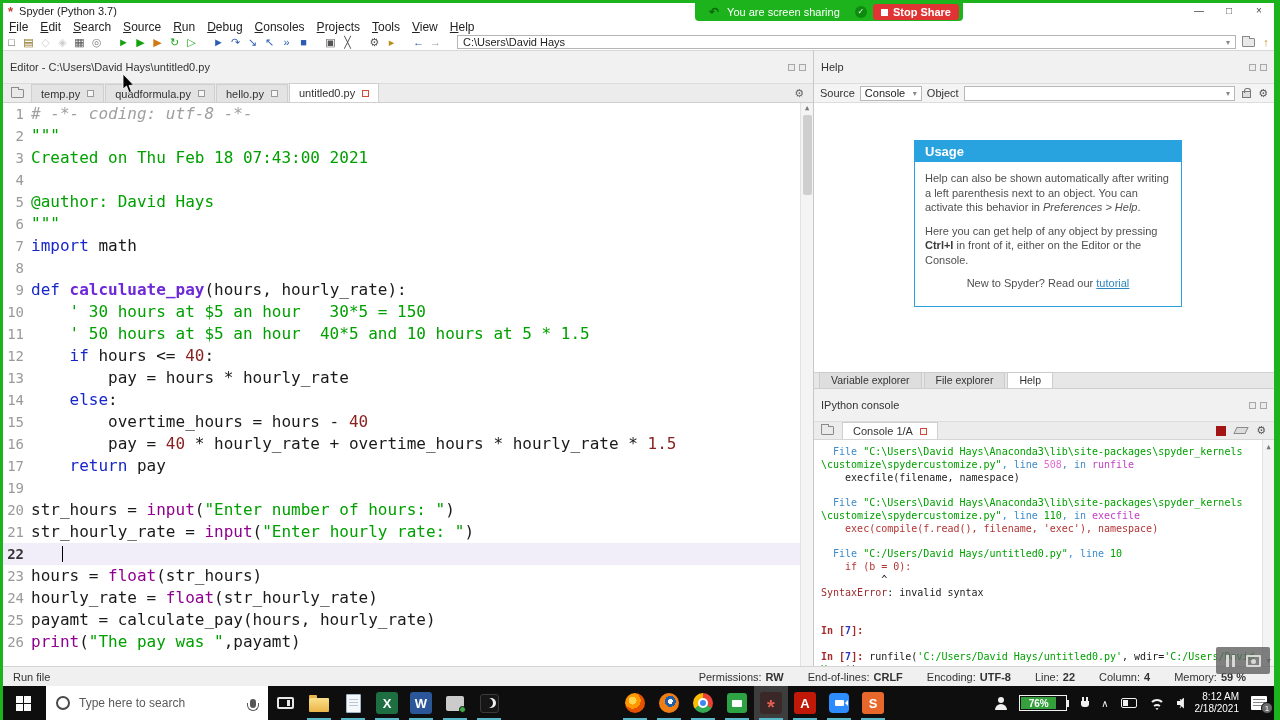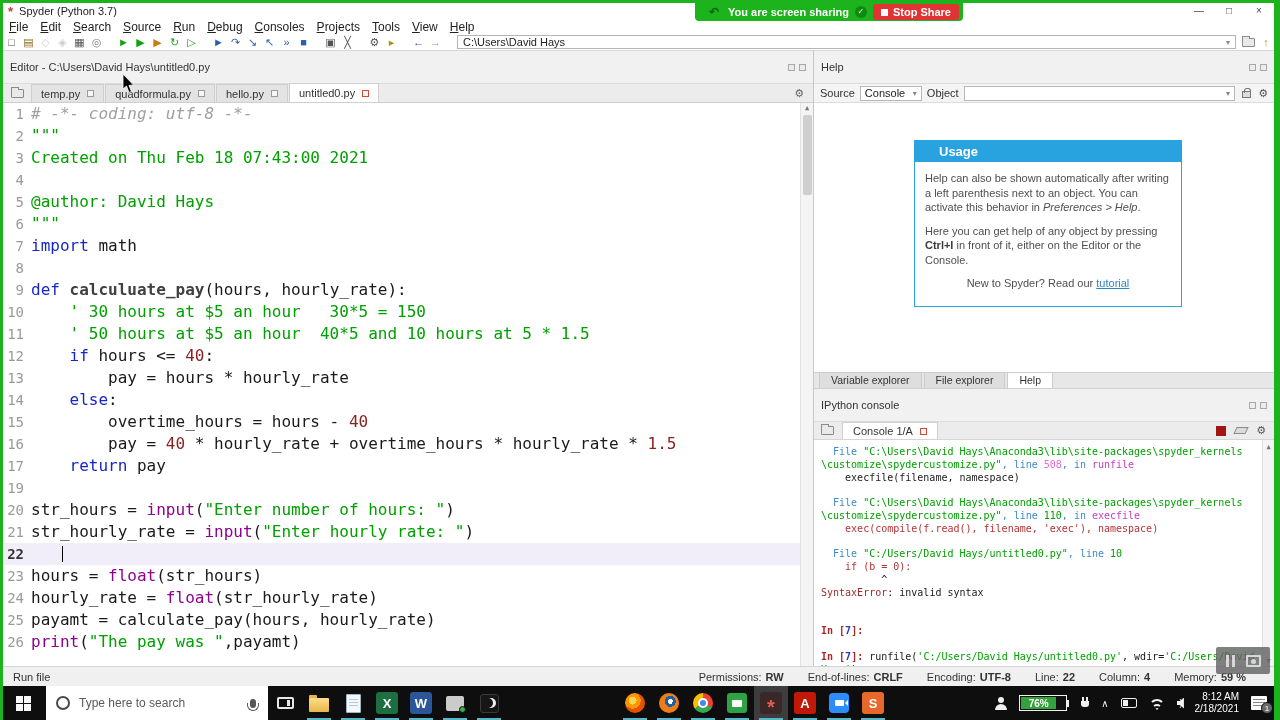--- a/index.html
+++ b/index.html
@@ -15,21 +15,21 @@
 
   
   #titlebar{position:absolute;left:3px;top:3px;right:6px;height:16px;background:#fff;display:flex;align-items:center;font-size:11px;color:#222}
   .app-logo{color:#c0392b;font-weight:bold;margin:0 6px 0 5px;font-size:13px}
   .win-controls{margin-left:auto;display:flex}
   .win-btn{width:30px;height:16px;text-align:center;font-size:10px;color:#444;line-height:15px}
 
   
   #share-banner{position:absolute;left:695px;top:3px;width:268px;height:18px;z-index:70;display:flex;align-items:center;background:#1db31d;border-radius:0 0 4px 4px;font-size:11px;color:#fff;padding:0 4px}
   .share-arrow{color:#0b6b0b;font-weight:bold;margin:0 8px 0 10px;font-size:12px}
-  .share-text{font-weight:bold;flex:1;text-align:right}
+  .share-text{font-weight:normal;flex:1;text-align:left}
   .share-shield{width:12px;height:12px;border-radius:50%;background:#0e8a0e;color:#fff;font-size:8px;line-height:12px;text-align:center;margin:0 6px}
   .stop-btn{background:#e03434;border-radius:3px;height:16px;display:flex;align-items:center;gap:5px;padding:0 8px;color:#fff;font-weight:bold;font-size:11px}
   .stop-square{width:7px;height:7px;background:#fff;display:inline-block}
 
   
   #menubar{position:absolute;left:3px;top:19px;right:6px;height:15px;background:#fff;display:flex;align-items:center;font-size:12px;color:#222}
   .menu-item{padding:0 6px;white-space:nowrap}
 
   
   #toolbar{position:absolute;left:3px;top:34px;right:6px;height:16px;background:#fff;display:flex;align-items:center}
@@ -62,42 +62,42 @@
   .code-line.cur{background:#f1edf9}
   .ln{width:28px;flex:none;text-align:right;padding-right:7px;font-size:14px;color:#9a9a9a}
   .cur .ln{color:#333;font-weight:bold}
   .code-text{font-size:16px;color:#1a1a1a;position:relative;flex:1}
   .cur .code-text::after{content:"";position:absolute;left:calc(3ch + 2px);top:3px;width:1px;height:16px;background:#000}
   .tk-c{color:#9f9f9f;font-style:italic}
   .tk-s{color:#00a000}
   .tk-k{color:#1726c8}
   .tk-b{color:#900090}
   .tk-n{color:#8b2222}
-  .tk-d{font-weight:bold;color:#404040}
+  .tk-d{font-weight:bold;color:#6d28d9}
   .tk-p{color:#1a1a1a}
   .vscroll{position:absolute;right:0;top:0;bottom:0;width:13px;background:#f4f4f4;border-left:1px solid #e2e2e2}
   .vscroll .arr{position:absolute;left:0;width:12px;text-align:center;font-size:7px;color:#777}
   .vscroll .arr.up{top:1px}.vscroll .arr.dn{bottom:1px}
   .vscroll .thumb{position:absolute;left:2px;width:9px;background:#cfcfcf;border-radius:2px}
 
   .vsplit{position:absolute;left:813px;top:50px;width:1px;height:616px;background:#c8c8c8}
 
   
   #help-pane{position:absolute;left:814px;top:50px;width:460px;height:322px;background:#fff;border-top:1px solid #d8d8d8}
   .help-toolbar{height:19px;background:#f4f4f4;border-bottom:1px solid #ddd;display:flex;align-items:center;font-size:11px;color:#333;padding:0 6px;gap:5px}
   .combo{height:15px;border:1px solid #b8b8b8;background:#fff;display:flex;align-items:center;font-size:11px;padding:0 4px;color:#222}
   .combo .caret{margin-left:auto;color:#888;font-size:8px;padding-left:6px}
   .combo.src{width:62px}
   .combo.obj{flex:1}
   .lock{position:relative;width:9px;height:7px;border:1px solid #777;background:#ddd;margin:3px 2px 0}
   .lock::before{content:"";position:absolute;left:1px;top:-4px;width:5px;height:4px;border:1px solid #777;border-bottom:none;border-radius:3px 3px 0 0}
   .gear{color:#555;font-size:11px;font-family:"DejaVu Sans",sans-serif}
   .help-content{position:relative;height:286px;background:#fff}
   .usage-card{position:absolute;left:100px;top:37px;width:268px;border:1px solid #29a3e0;background:#fff}
-  .usage-head{background:#29a3e0;color:#fff;font-weight:bold;font-size:13px;padding:3px 24px}
+  .usage-head{background:#29a3e0;color:#fff;font-weight:bold;font-size:13px;padding:3px 10px}
   .usage-body{padding:9px 10px 6px;font-size:11px;color:#4f4f4f;line-height:1.32}
   .usage-p{margin-bottom:9px}
   .usage-p.center{text-align:center}
   .usage-p b{color:#3c3c3c}
   .link{color:#2e86c1;text-decoration:underline}
 
   
   #right-tabs{position:absolute;left:814px;top:372px;width:460px;height:16px;background:#e7e7e7;display:flex;align-items:flex-end;padding-left:5px;gap:2px;font-size:10.5px;border-top:1px solid #d0d0d0}
   .rtab{padding:1px 11px 2px;background:#dedede;border:1px solid #cccccc;border-bottom:none;color:#333;white-space:nowrap}
   .rtab.active{background:#fff}

